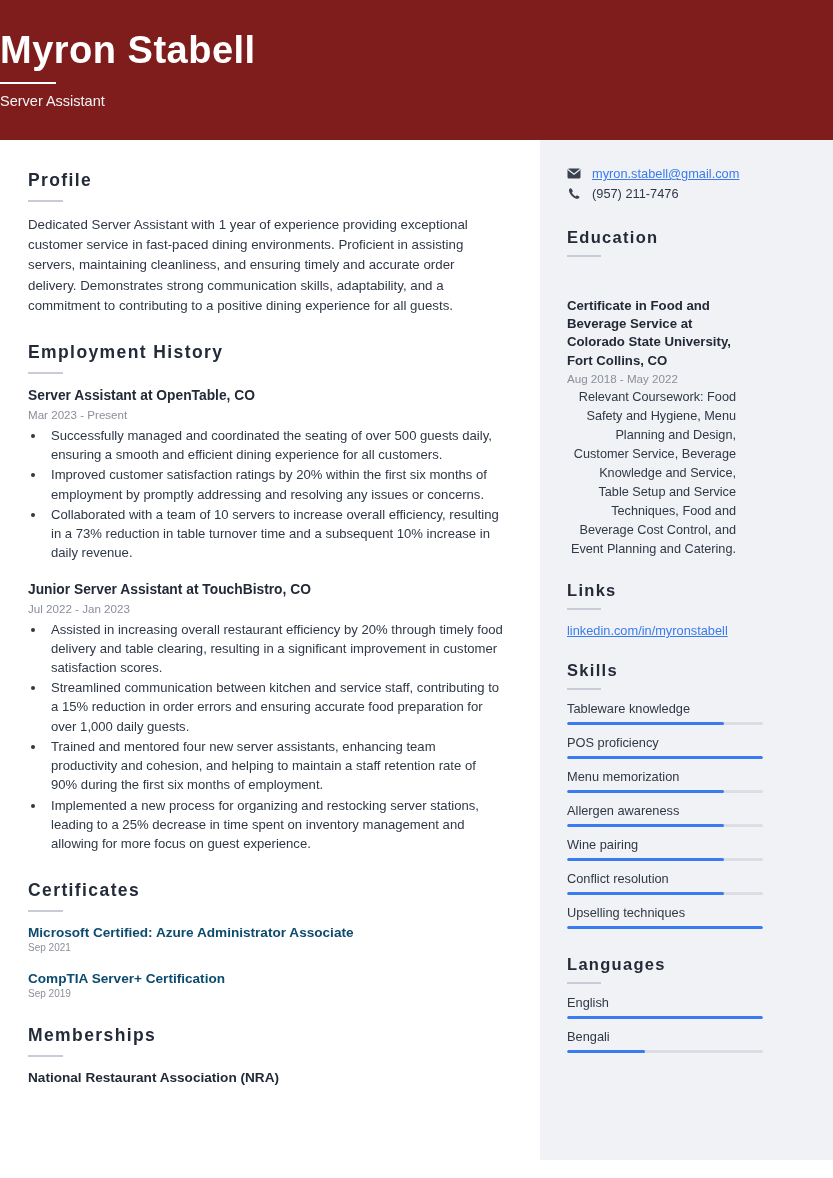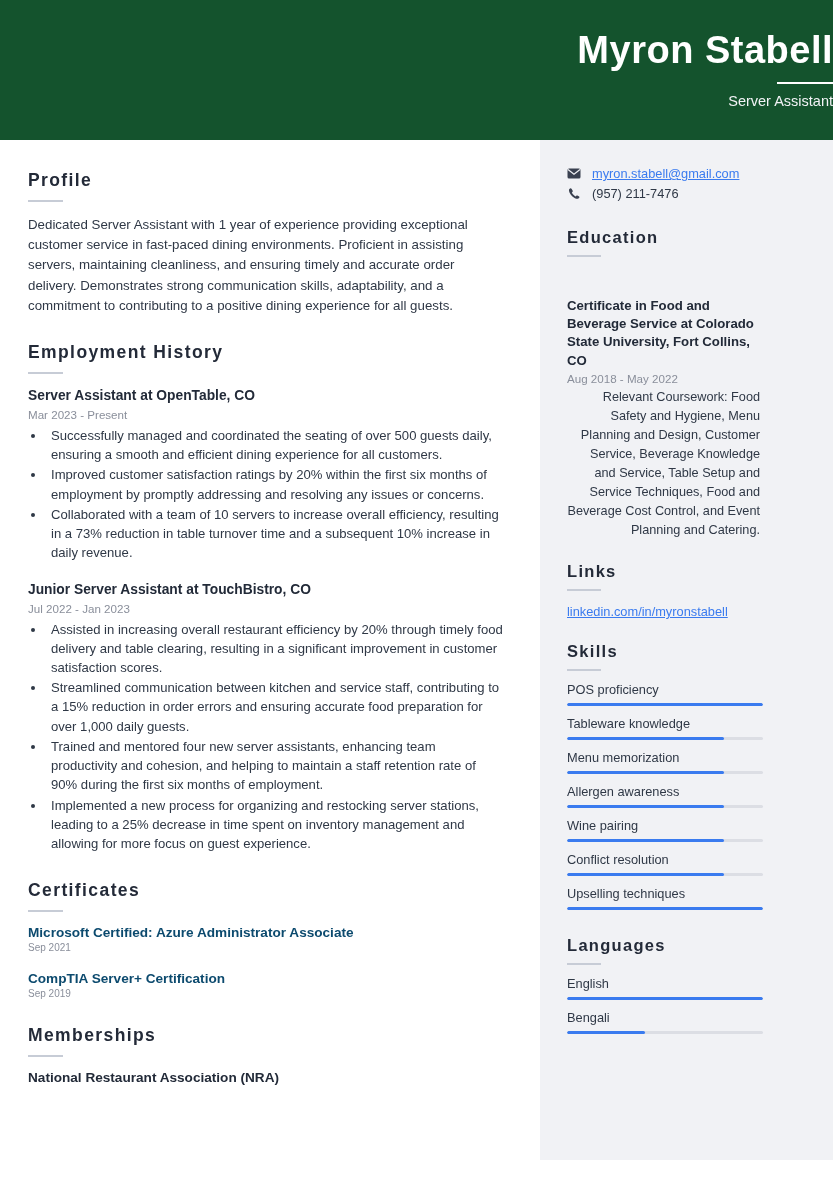--- a/index.html
+++ b/index.html
@@ -7,40 +7,40 @@
     width:833px; height:1178px;
     background:#ffffff;
     font-family:"Liberation Sans", sans-serif;
     color:#2b3240;
     -webkit-font-smoothing:antialiased;
   }
   .page { position:relative; width:833px; height:1178px; overflow:hidden; background:#fff; }
 
   
   .header {
-    height:140px; background:#14532d;
+    height:140px; background:#7f1d1d;
     display:flex; flex-direction:column;
-    align-items:flex-end; justify-content:center;
+    align-items:flex-start; justify-content:center;
   }
   .name {
     font-size:38px; font-weight:700; color:#ffffff;
     letter-spacing:.5px; line-height:1.05;
   }
   .name-divider {
     width:56px; height:2px; background:#ffffff;
     margin:11px 0 9px 0;
   }
-  .subtitle { font-size:14.5px; color:#f2f3f6; font-weight:400;margin-left:28px; }
+  .subtitle { font-size:14.5px; color:#f2f3f6; font-weight:400; }
 
   
   .body { display:flex; align-items:flex-start; height:878px; }
   .main { width:540px; padding:30px 36px 0 28px; background:#fff; }
   .aside {
     width:293px; background:#f1f2f5;
-    padding:26px 73px 26px 27px; height:1020px;
+    padding:26px 97px 26px 27px; height:1020px;
   }
 
   
   .sec { margin-bottom:0; }
   .sec-title {
     font-size:17.5px; font-weight:700; color:#232a38;
     letter-spacing:1.4px;
   }
   .sec-rule { width:35px; height:2px; background:#c7ccd6; margin:9px 0 13px 0; }
   .aside .sec-title { font-size:16.5px; letter-spacing:1.3px; }
@@ -211,29 +211,29 @@
         <a class="link" href="#">linkedin.com/in/myronstabell</a>
       </div>
 
       <div class="aside-gap"></div>
 
       <div class="sec">
         <div class="sec-title">Skills</div>
         <div class="sec-rule"></div>
 
         <div class="skill-row">
+          <div class="skill-label">Tableware knowledge</div>
+          <div class="track">
+              <div class="fill" style="width: 80%;"></div>
+            </div>
+        </div>
+        <div class="skill-row">
           <div class="skill-label">POS proficiency</div>
           <div class="track">
               <div class="fill" style="width: 100%;"></div>
-            </div>
-        </div>
-        <div class="skill-row">
-          <div class="skill-label">Tableware knowledge</div>
-          <div class="track">
-              <div class="fill" style="width: 80%;"></div>
             </div>
         </div>
         <div class="skill-row">
           <div class="skill-label">Menu memorization</div>
           <div class="track">
               <div class="fill" style="width: 80%;"></div>
             </div>
         </div>
         <div class="skill-row">
           <div class="skill-label">Allergen awareness</div>

